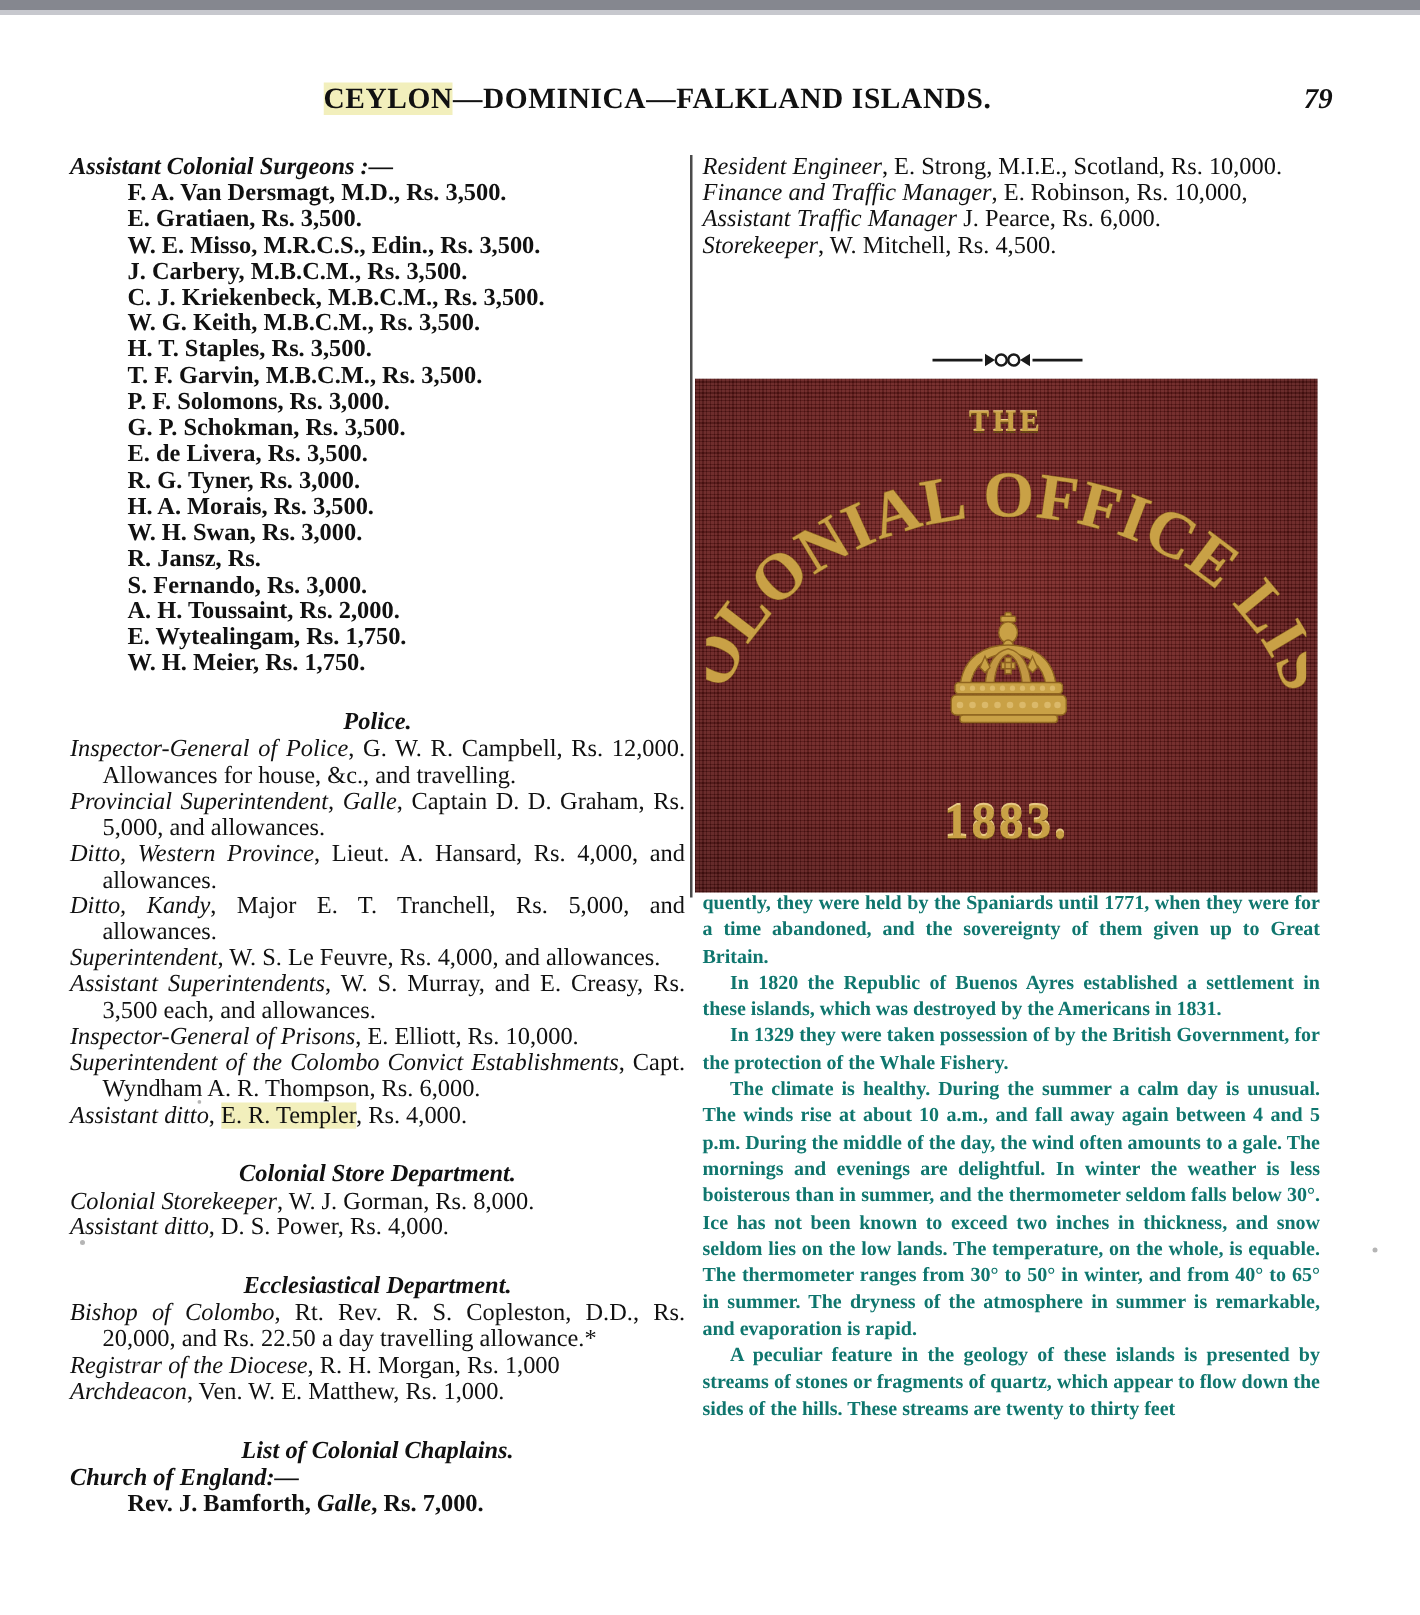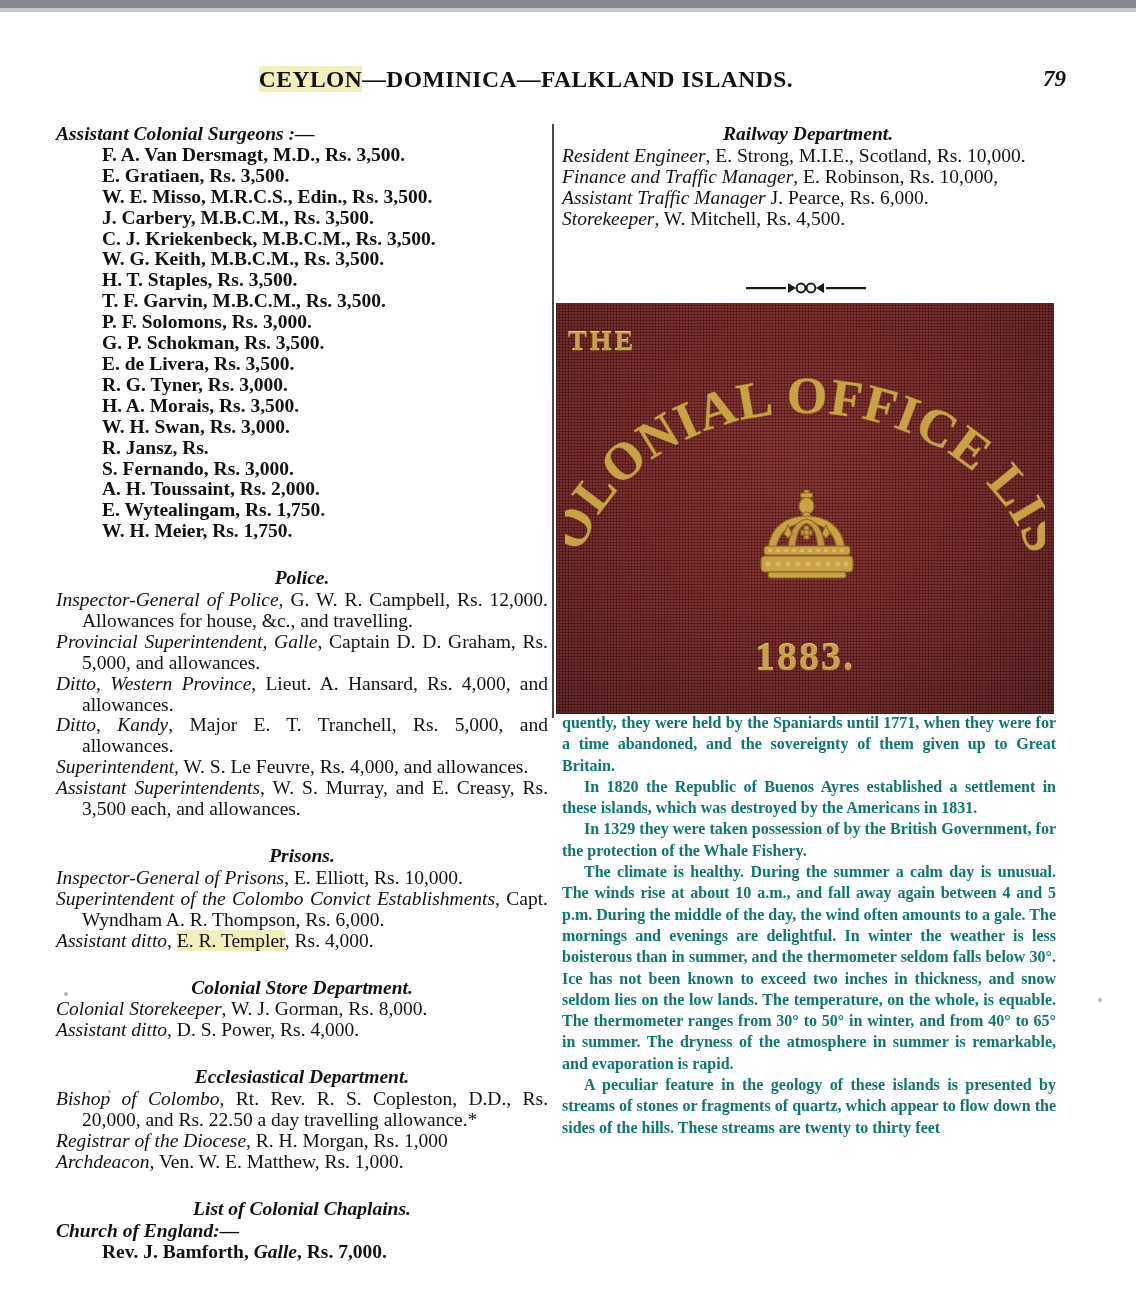--- a/index.html
+++ b/index.html
@@ -160,25 +160,25 @@
     width: 498px;
     height: 411px;
     background:
       repeating-linear-gradient(0deg, rgba(0,0,0,0.16) 0px, rgba(0,0,0,0.16) 1px, rgba(255,255,255,0.05) 1px, rgba(255,255,255,0.05) 3px),
       repeating-linear-gradient(90deg, rgba(0,0,0,0.16) 0px, rgba(0,0,0,0.16) 1px, rgba(255,255,255,0.05) 1px, rgba(255,255,255,0.05) 3px),
       radial-gradient(ellipse at 48% 40%, #7a2220 0%, #651817 60%, #4e1212 100%);
     overflow: hidden;
   }
   .cover .gold-the {
     position: absolute;
-    left: 12px;
+    left: 0;
     top: 22px;
     width: 498px;
-    text-align: left;
-    font-size: 28px;
+    text-align: center;
+    font-size: 24px;
     font-weight: bold;
     letter-spacing: 3px;
     color: #c9a146;
     text-shadow: 0 1px 0 #6b4a16, 0 -1px 0 #e8cb84;
     font-family: "Liberation Serif", serif;
   }
   .cover .arc {
     position: absolute;
     left: 9px;
     top: 52px;
@@ -263,42 +263,40 @@
     </div>
 
     <div class="sec-head">Police.</div>
     <p class="entry"><span class="role">Inspector-General of Police</span><span>, G. W. R. Campbell, Rs. 12,000.  Allowances for house, &amp;c., and travelling.</span></p>
     <p class="entry"><span class="role">Provincial Superintendent, Galle</span><span>, Captain D. D. Graham, Rs. 5,000, and allowances.</span></p>
     <p class="entry"><span class="role">Ditto, Western Province</span><span>, Lieut. A. Hansard, Rs. 4,000, and allowances.</span></p>
     <p class="entry"><span class="role">Ditto, Kandy</span><span>, Major E. T. Tranchell, Rs. 5,000, and allowances.</span></p>
     <p class="entry"><span class="role">Superintendent</span><span>, W. S. Le Feuvre, Rs. 4,000, and allowances.</span></p>
     <p class="entry"><span class="role">Assistant Superintendents</span><span>, W. S. Murray, and E. Creasy, Rs. 3,500 each, and allowances.</span></p>
 
-    <div class="sec-head">Prisons.</div>
     <p class="entry"><span class="role">Inspector-General of Prisons</span><span>, E. Elliott, Rs. 10,000.</span></p>
     <p class="entry"><span class="role">Superintendent of the Colombo Convict Establishments</span><span>, Capt. Wyndham A. R. Thompson, Rs. 6,000.</span></p>
     <p class="entry"><span class="role">Assistant ditto</span><span>, </span><span class="hl-name">E. R. Templer</span><span>, Rs. 4,000.</span></p>
 
     <div class="sec-head">Colonial Store Department.</div>
     <p class="entry"><span class="role">Colonial Storekeeper</span><span>, W. J. Gorman, Rs. 8,000.</span></p>
     <p class="entry"><span class="role">Assistant ditto</span><span>, D. S. Power, Rs. 4,000.</span></p>
 
     <div class="sec-head">Ecclesiastical Department.</div>
     <p class="entry"><span class="role">Bishop of Colombo</span><span>, Rt. Rev. R. S. Copleston, D.D., Rs. 20,000, and Rs. 22.50 a day travelling allowance.*</span></p>
     <p class="entry"><span class="role">Registrar of the Diocese</span><span>, R. H. Morgan, Rs. 1,000</span></p>
     <p class="entry"><span class="role">Archdeacon</span><span>, Ven. W. E. Matthew, Rs. 1,000.</span></p>
 
     <div class="sec-head">List of Colonial Chaplains.</div>
     <p class="lead">Church of England:—</p>
     <p class="name-line"><span>Rev. J. Bamforth, </span><span class="place">Galle</span><span>, Rs. 7,000.</span></p>
 
   </div>
 
   <div class="col col-right">
-    <div class="sec-head-tight" style="margin-top:0">Railway Department.</div>
     <p class="entry"><span class="role">Resident Engineer</span><span>, E. Strong, M.I.E., Scotland, Rs. 10,000.</span></p>
     <p class="entry"><span class="role">Finance and Traffic Manager</span><span>, E. Robinson, Rs. 10,000,</span></p>
     <p class="entry"><span class="role">Assistant Traffic Manager</span><span> J. Pearce, Rs. 6,000.</span></p>
     <p class="entry"><span class="role">Storekeeper</span><span>, W. Mitchell, Rs. 4,500.</span></p>
   </div>
 
   <svg class="ornament" viewBox="0 0 124 16">
     <rect x="2" y="7" width="40" height="2.2" fill="#1a1a1a"></rect>
     <rect x="82" y="7" width="40" height="2.2" fill="#1a1a1a"></rect>
     <polygon points="44,3 52,8 44,13" fill="#1a1a1a"></polygon>

